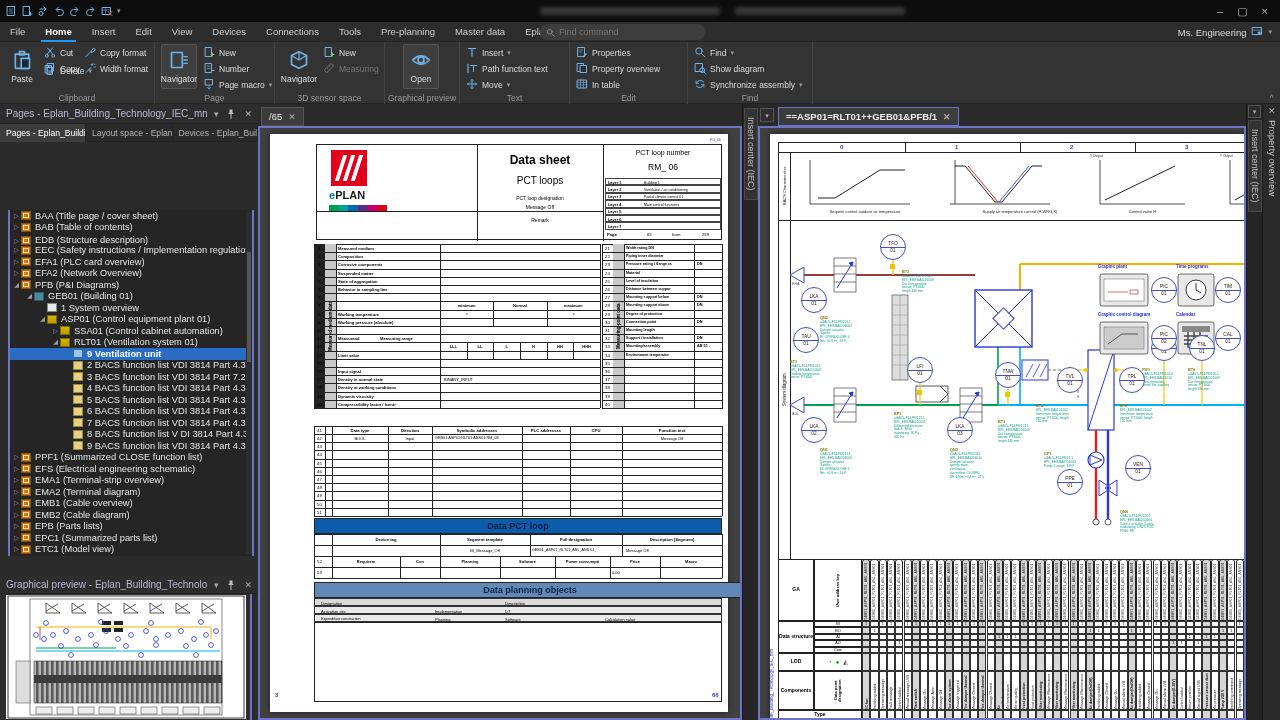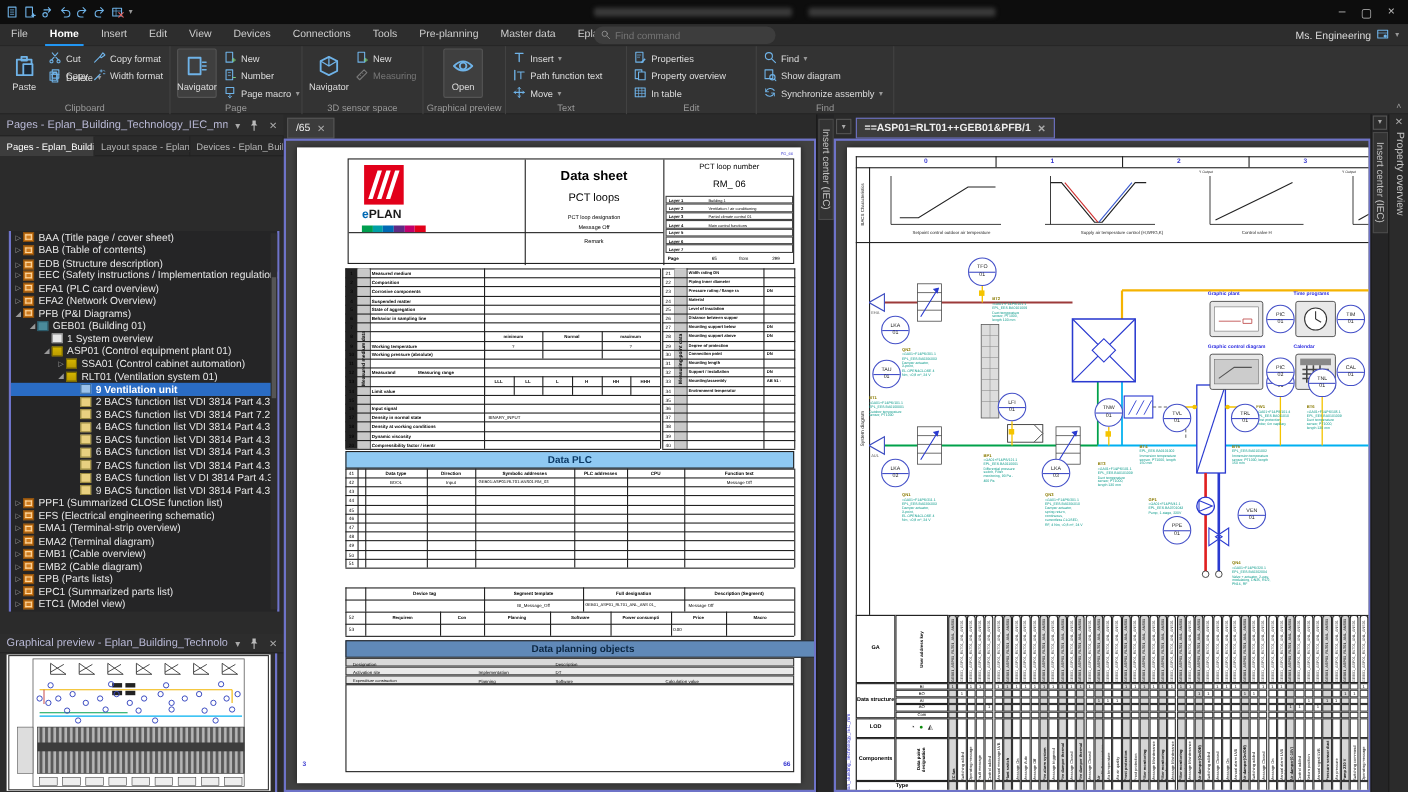--- a/index.html
+++ b/index.html
@@ -870,21 +870,20 @@
         <div class="a" style="left: 356px; top: 243.2px; font-size: 3.7px; font-weight: bold; white-space: nowrap; overflow: hidden; width: 66px;"></div>
         <div class="a" style="left: 332px; top: 257.6px; width: 121px; height: 0.6px; background: rgb(34, 34, 34);"></div>
         <div class="a" style="left: 332px; top: 251.4px; width: 11px; font-size: 4.3px; text-align: center;">38</div>
         <div class="a" style="left: 356px; top: 251.4px; font-size: 3.7px; font-weight: bold; white-space: nowrap; overflow: hidden; width: 66px;"></div>
         <div class="a" style="left: 332px; top: 265.8px; width: 121px; height: 0.6px; background: rgb(34, 34, 34);"></div>
         <div class="a" style="left: 332px; top: 259.6px; width: 11px; font-size: 4.3px; text-align: center;">39</div>
         <div class="a" style="left: 356px; top: 259.6px; font-size: 3.7px; font-weight: bold; white-space: nowrap; overflow: hidden; width: 66px;"></div>
         <div class="a" style="left: 332px; top: 274px; width: 121px; height: 0.6px; background: rgb(34, 34, 34);"></div>
         <div class="a" style="left: 332px; top: 267.8px; width: 11px; font-size: 4.3px; text-align: center;">40</div>
         <div class="a" style="left: 356px; top: 267.8px; font-size: 3.7px; font-weight: bold; white-space: nowrap; overflow: hidden; width: 66px;"></div>
-        <div class="a" style="left: 44px; top: 276px; width: 408px; height: 16px; background: rgb(143, 201, 242); border: 1px solid rgb(34, 34, 34); font-size: 9px; font-weight: bold; color: rgb(10, 58, 102); display: flex; align-items: center; justify-content: center;">Data PLC</div>
         <div class="a" style="left: 44px; top: 292px; width: 408px; height: 1px; background: rgb(34, 34, 34);"></div>
         <div class="a" style="left: 44px; top: 300px; width: 408px; height: 0.8px; background: rgb(34, 34, 34);"></div>
         <div class="a" style="left: 44px; top: 294px; width: 11px; font-size: 4.3px; text-align: center;">41</div>
         <div class="a" style="left: 62px; top: 294px; width: 56px; font-size: 4.2px; font-weight: bold; text-align: center;">Data type</div>
         <div class="a" style="left: 118px; top: 294px; width: 44px; font-size: 4.2px; font-weight: bold; text-align: center;">Direction</div>
         <div class="a" style="left: 162px; top: 294px; width: 90px; font-size: 4.2px; font-weight: bold; text-align: center;">Symbolic addresses</div>
         <div class="a" style="left: 252px; top: 294px; width: 48px; font-size: 4.2px; font-weight: bold; text-align: center;">PLC addresses</div>
         <div class="a" style="left: 300px; top: 294px; width: 52px; font-size: 4.2px; font-weight: bold; text-align: center;">CPU</div>
         <div class="a" style="left: 352px; top: 294px; width: 100px; font-size: 4.2px; font-weight: bold; text-align: center;">Function text</div>
         <div class="a" style="left: 44px; top: 308.2px; width: 408px; height: 0.5px; background: rgb(34, 34, 34);"></div>
@@ -913,20 +912,21 @@
         <div class="a" style="left: 252px; top: 292px; width: 1px; height: 90px; background: rgb(34, 34, 34);"></div>
         <div class="a" style="left: 300px; top: 292px; width: 1px; height: 90px; background: rgb(34, 34, 34);"></div>
         <div class="a" style="left: 352px; top: 292px; width: 1px; height: 90px; background: rgb(34, 34, 34);"></div>
         <div class="a" style="left: 452px; top: 292px; width: 1px; height: 90px; background: rgb(34, 34, 34);"></div>
         <div class="a" style="left: 44px; top: 292px; width: 1px; height: 90px; background: rgb(34, 34, 34);"></div>
         <div class="a" style="left: 55px; top: 292px; width: 1px; height: 90px; background: rgb(34, 34, 34);"></div>
         <div class="a" style="left: 62px; top: 302px; width: 56px; font-size: 4px; text-align: center;">BOOL</div>
         <div class="a" style="left: 118px; top: 302px; width: 44px; font-size: 4px; text-align: center;">Input</div>
         <div class="a" style="left: 165px; top: 302px; font-size: 3.8px;">GEB01:ASP01:RLT01:ANS01:RM_03</div>
         <div class="a" style="left: 352px; top: 302px; width: 100px; font-size: 4px; text-align: center;">Message Off</div>
+        <div class="a" style="left: 44px; top: 384px; width: 408px; height: 16px; background: rgb(13, 92, 171); border: 1px solid rgb(34, 34, 34); font-size: 9px; font-weight: bold; color: rgb(2, 31, 61); display: flex; align-items: center; justify-content: center;">Data PCT loop</div>
         <div class="a" style="left: 44px; top: 400px; width: 408px; height: 1px; background: rgb(34, 34, 34);"></div>
         <div class="a" style="left: 44px; top: 411px; width: 408px; height: 0.6px; background: rgb(34, 34, 34);"></div>
         <div class="a" style="left: 44px; top: 422px; width: 408px; height: 1px; background: rgb(34, 34, 34);"></div>
         <div class="a" style="left: 62px; top: 403px; width: 108px; font-size: 4.2px; font-weight: bold; text-align: center;">Device tag</div>
         <div class="a" style="left: 170px; top: 403px; width: 90px; font-size: 4.2px; font-weight: bold; text-align: center;">Segment template</div>
         <div class="a" style="left: 260px; top: 403px; width: 92px; font-size: 4.2px; font-weight: bold; text-align: center;">Full designation</div>
         <div class="a" style="left: 352px; top: 403px; width: 100px; font-size: 4.2px; font-weight: bold; text-align: center;">Description (Segment)</div>
         <div class="a" style="left: 62px; top: 400px; width: 1px; height: 22px; background: rgb(34, 34, 34);"></div>
         <div class="a" style="left: 170px; top: 400px; width: 1px; height: 22px; background: rgb(34, 34, 34);"></div>
         <div class="a" style="left: 260px; top: 400px; width: 1px; height: 22px; background: rgb(34, 34, 34);"></div>

